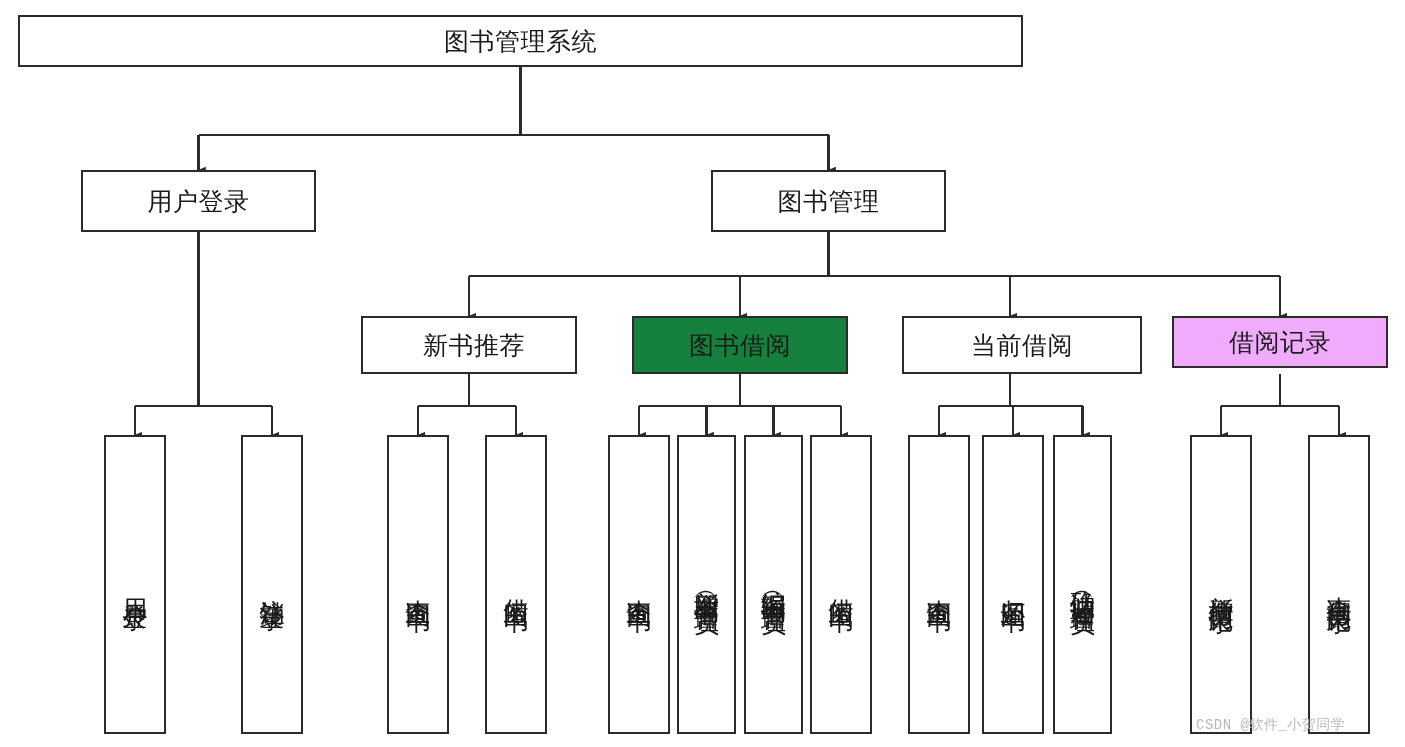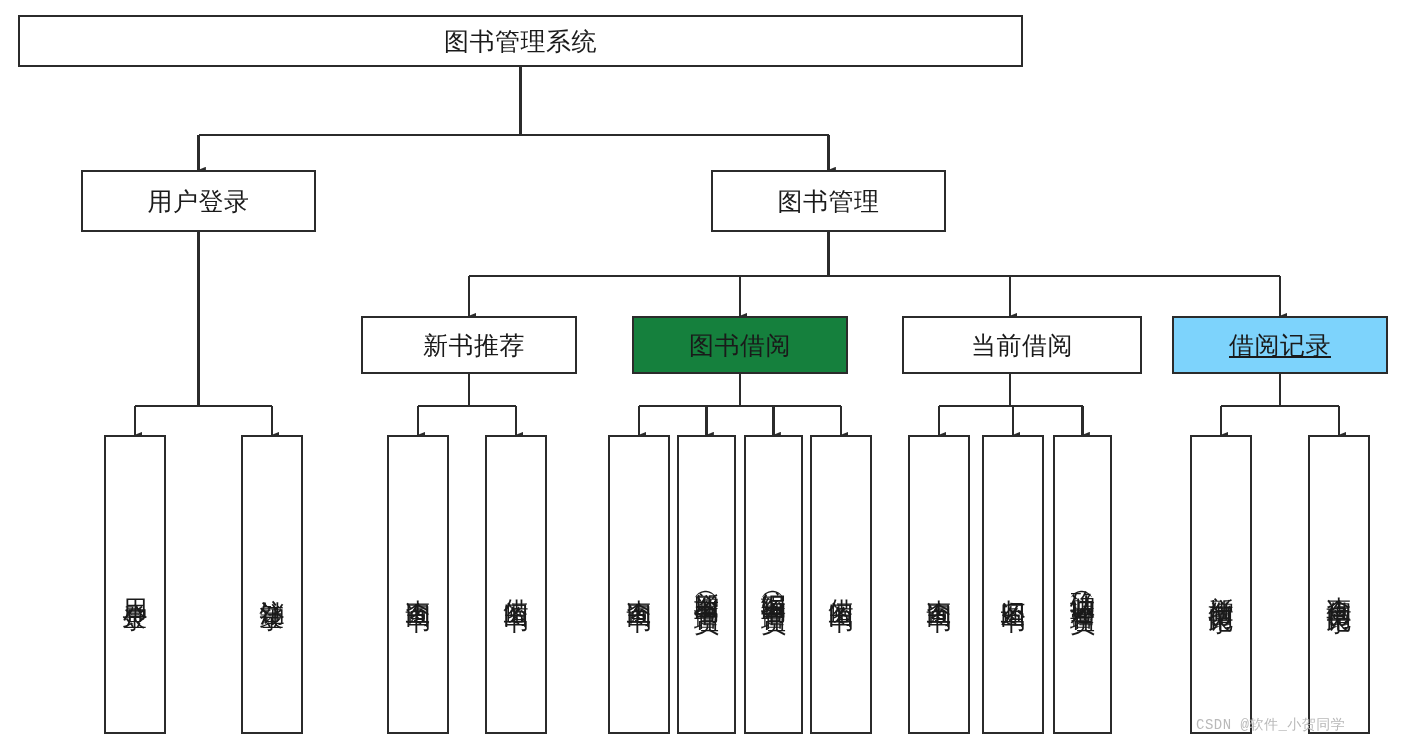--- a/index.html
+++ b/index.html
@@ -128,21 +128,21 @@
       </div>
       <div class="node horiz" style="left: 361px; top: 316px; width: 216px; height: 58px; background: rgb(255, 255, 255); border-color: rgb(43, 43, 43); color: rgb(26, 26, 26); padding-left: 10px;">
         <span class="node-label">新书推荐</span>
       </div>
       <div class="node horiz" style="left: 632px; top: 316px; width: 216px; height: 58px; background: #15803d; border-color: rgb(43, 43, 43); color: rgb(26, 26, 26);">
         <span class="node-label">图书借阅</span>
       </div>
       <div class="node horiz" style="left: 902px; top: 316px; width: 240px; height: 58px; background: rgb(255, 255, 255); border-color: rgb(43, 43, 43); color: rgb(26, 26, 26);">
         <span class="node-label">当前借阅</span>
       </div>
-      <div class="node horiz" style="left: 1172px; top: 316px; width: 216px; height: 58px; background: #7dd3fc; border-color: rgb(43, 43, 43); color: rgb(26, 26, 26); text-decoration: underline;">
+      <div class="node horiz" style="left: 1172px; top: 316px; width: 216px; height: 52px; background: #f0abfc; border-color: rgb(43, 43, 43); color: rgb(26, 26, 26);">
         <span class="node-label">借阅记录</span>
       </div>
       <div class="node vert" style="left: 104px; top: 435px; width: 62px; height: 299px; background: rgb(255, 255, 255); border-color: rgb(43, 43, 43); color: rgb(26, 26, 26);">
         <span class="node-label">用户登录</span>
       </div>
       <div class="node vert" style="left: 241px; top: 435px; width: 62px; height: 299px; background: rgb(255, 255, 255); border-color: rgb(43, 43, 43); color: rgb(26, 26, 26);">
         <span class="node-label">注销登录</span>
       </div>
       <div class="node vert" style="left: 387px; top: 435px; width: 62px; height: 299px; background: rgb(255, 255, 255); border-color: rgb(43, 43, 43); color: rgb(26, 26, 26);">
         <span class="node-label">查询图书</span>

